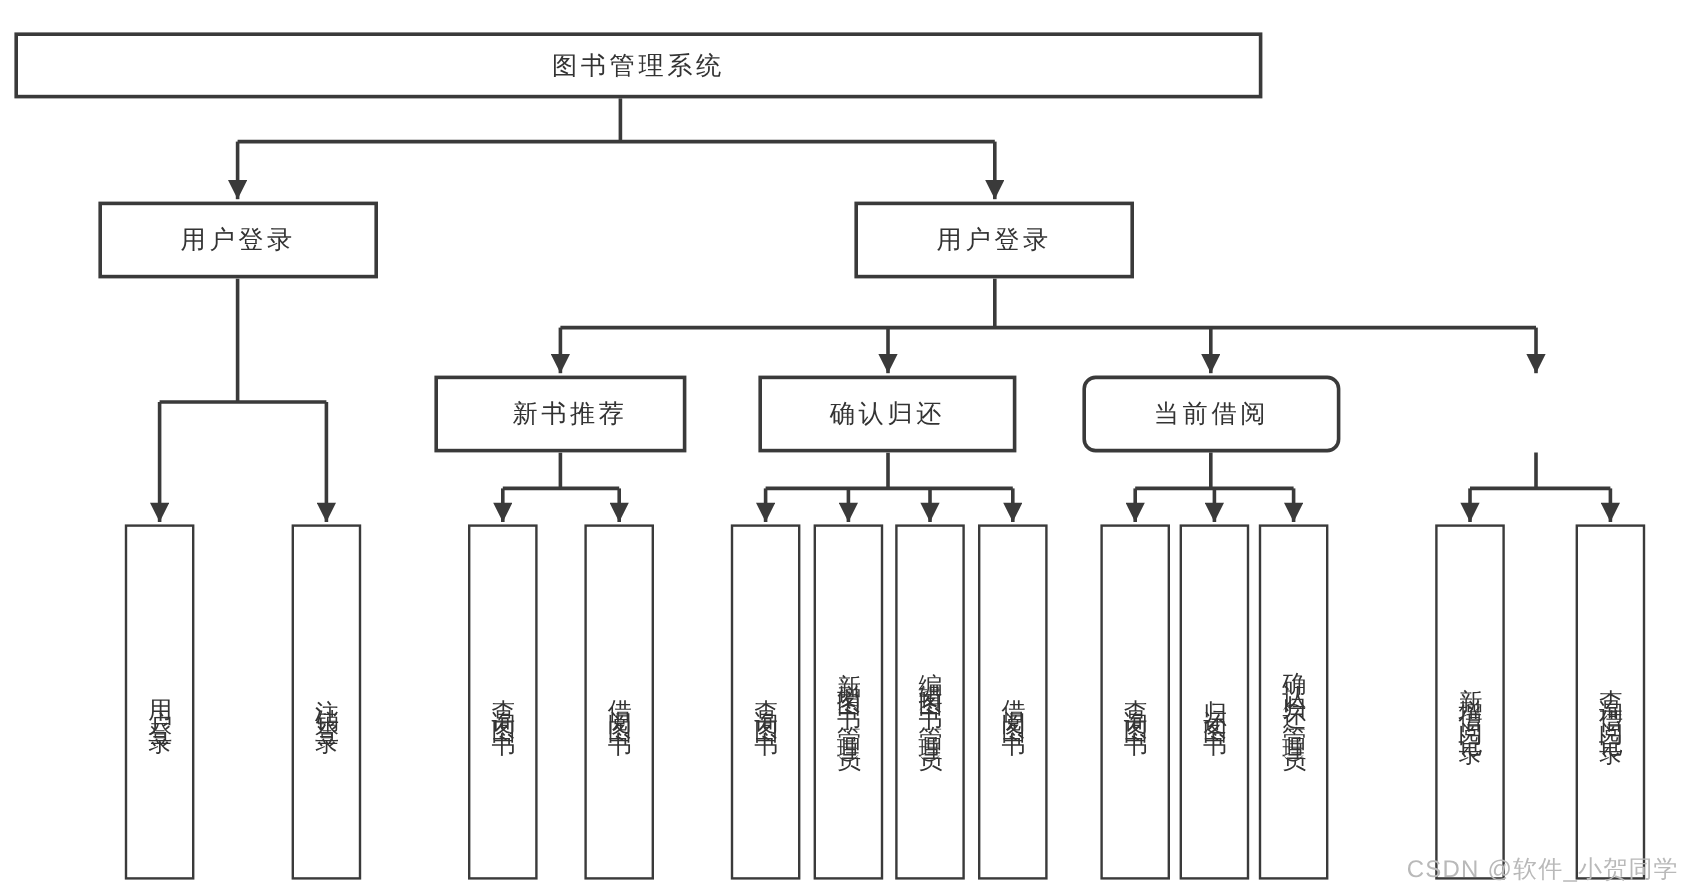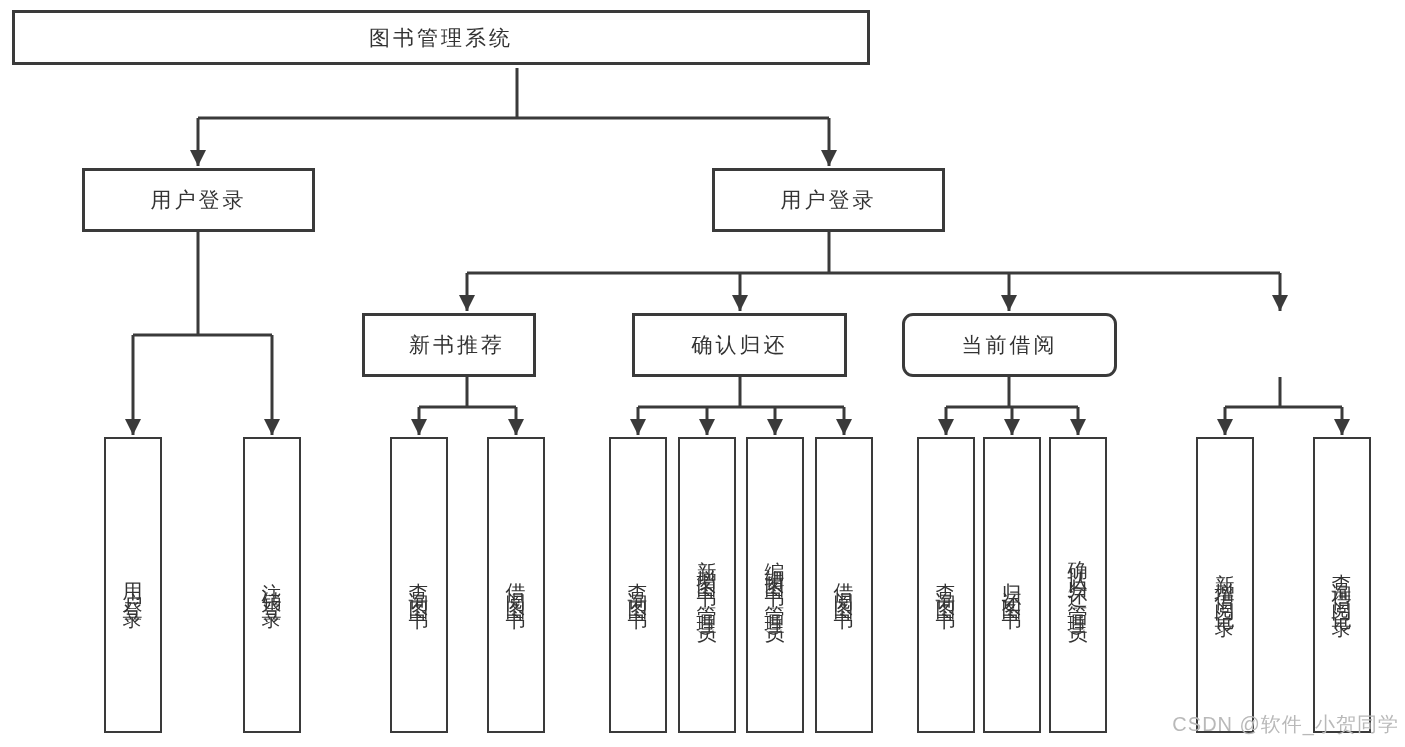--- a/index.html
+++ b/index.html
@@ -85,32 +85,32 @@
     <line class="ln" x1="707" y1="407" x2="707" y2="435" marker-end="url(#arrowhead)"></line>
     <line class="ln" x1="775" y1="407" x2="775" y2="435" marker-end="url(#arrowhead)"></line>
     <line class="ln" x1="844" y1="407" x2="844" y2="435" marker-end="url(#arrowhead)"></line>
     <line class="ln" x1="946" y1="407" x2="946" y2="435" marker-end="url(#arrowhead)"></line>
     <line class="ln" x1="1012" y1="407" x2="1012" y2="435" marker-end="url(#arrowhead)"></line>
     <line class="ln" x1="1078" y1="407" x2="1078" y2="435" marker-end="url(#arrowhead)"></line>
     <line class="ln" x1="1225" y1="407" x2="1225" y2="435" marker-end="url(#arrowhead)"></line>
     <line class="ln" x1="1342" y1="407" x2="1342" y2="435" marker-end="url(#arrowhead)"></line>
   </svg>
 
-  <div class="box h" style="left:12px; top:10px; width:858px; height:55px;">
+  <div class="box h" style="left:12px; top:27px; width:1040px; height:55px;">
     <span>图书管理系统</span>
   </div>
 
   <div class="box h" style="left:82px; top:168px; width:233px; height:64px;">
     <span>用户登录</span>
   </div>
   <div class="box h" style="left:712px; top:168px; width:233px; height:64px;">
     <span>用户登录</span>
   </div>
 
-  <div class="box h" style="left:362px; top:313px; width:174px; height:64px;padding-left:16px;">
+  <div class="box h" style="left:362px; top:313px; width:210px; height:64px;padding-left:16px;">
     <span>新书推荐</span>
   </div>
   <div class="box h" style="left:632px; top:313px; width:215px; height:64px;">
     <span>确认归还</span>
   </div>
   <div class="box h" style="left:902px; top:313px; width:215px; height:64px;border-radius:11px;">
     <span>当前借阅</span>
   </div>
 
   <div class="box v" style="left:104px; top:437px; width:58px; height:296px;">

